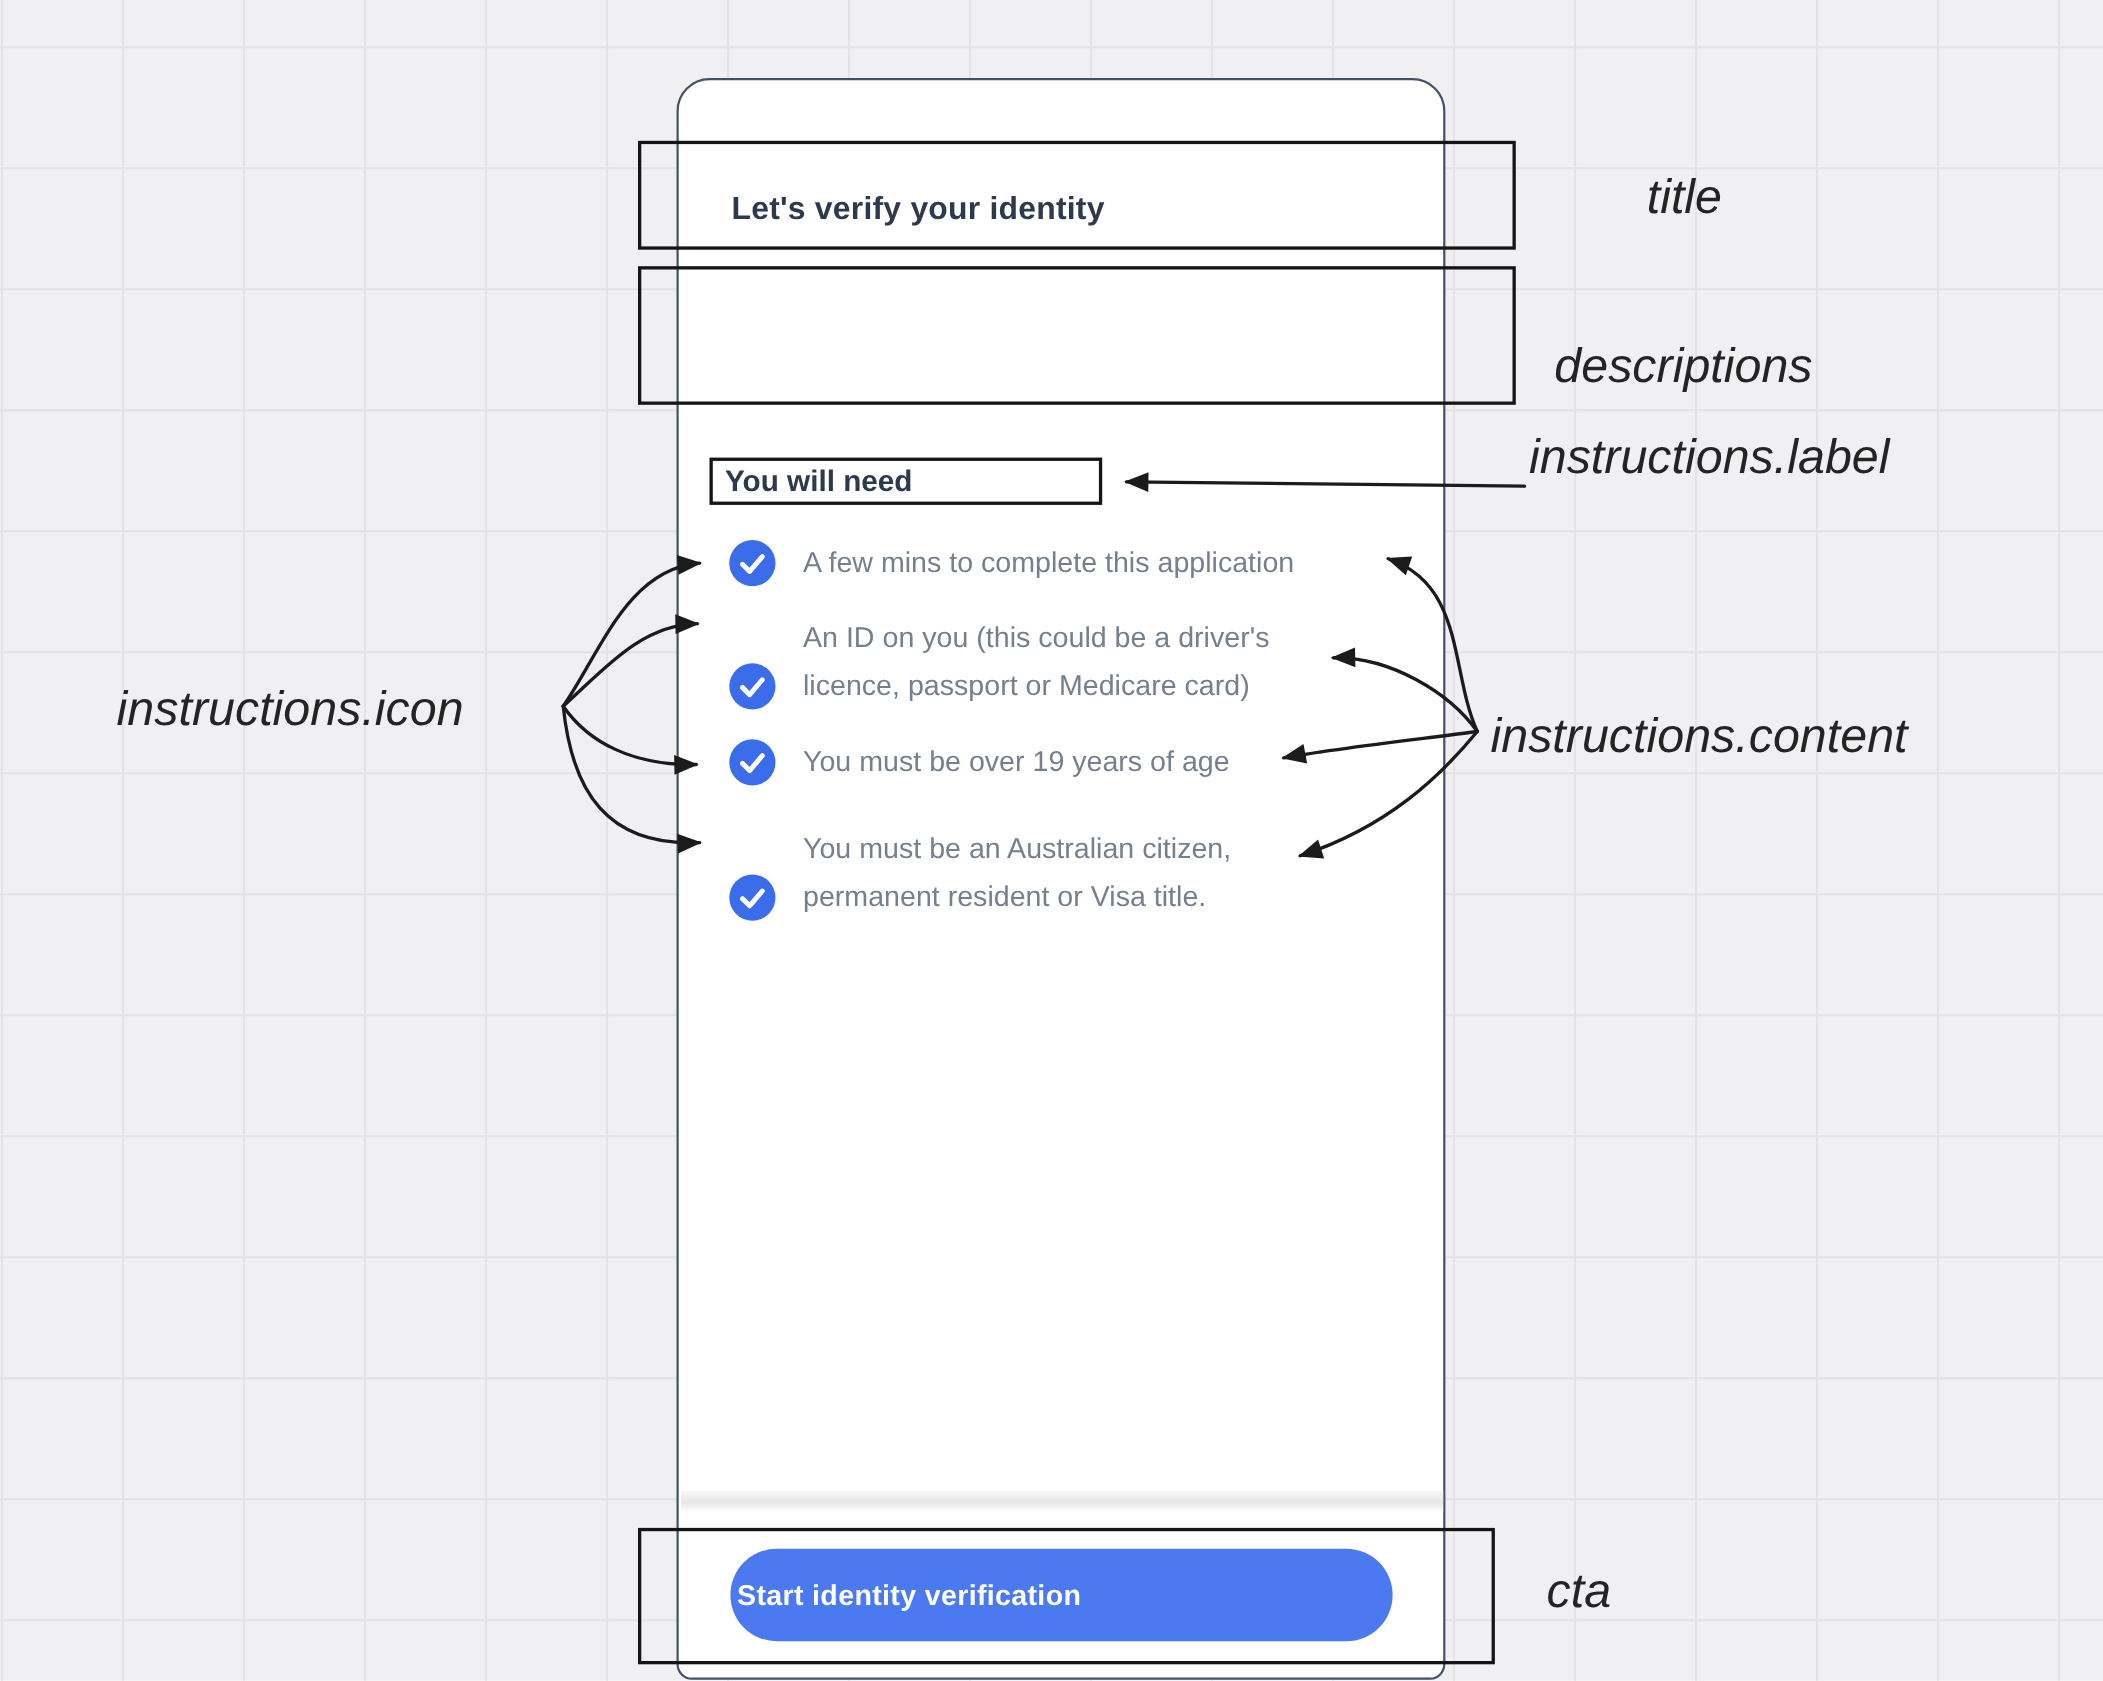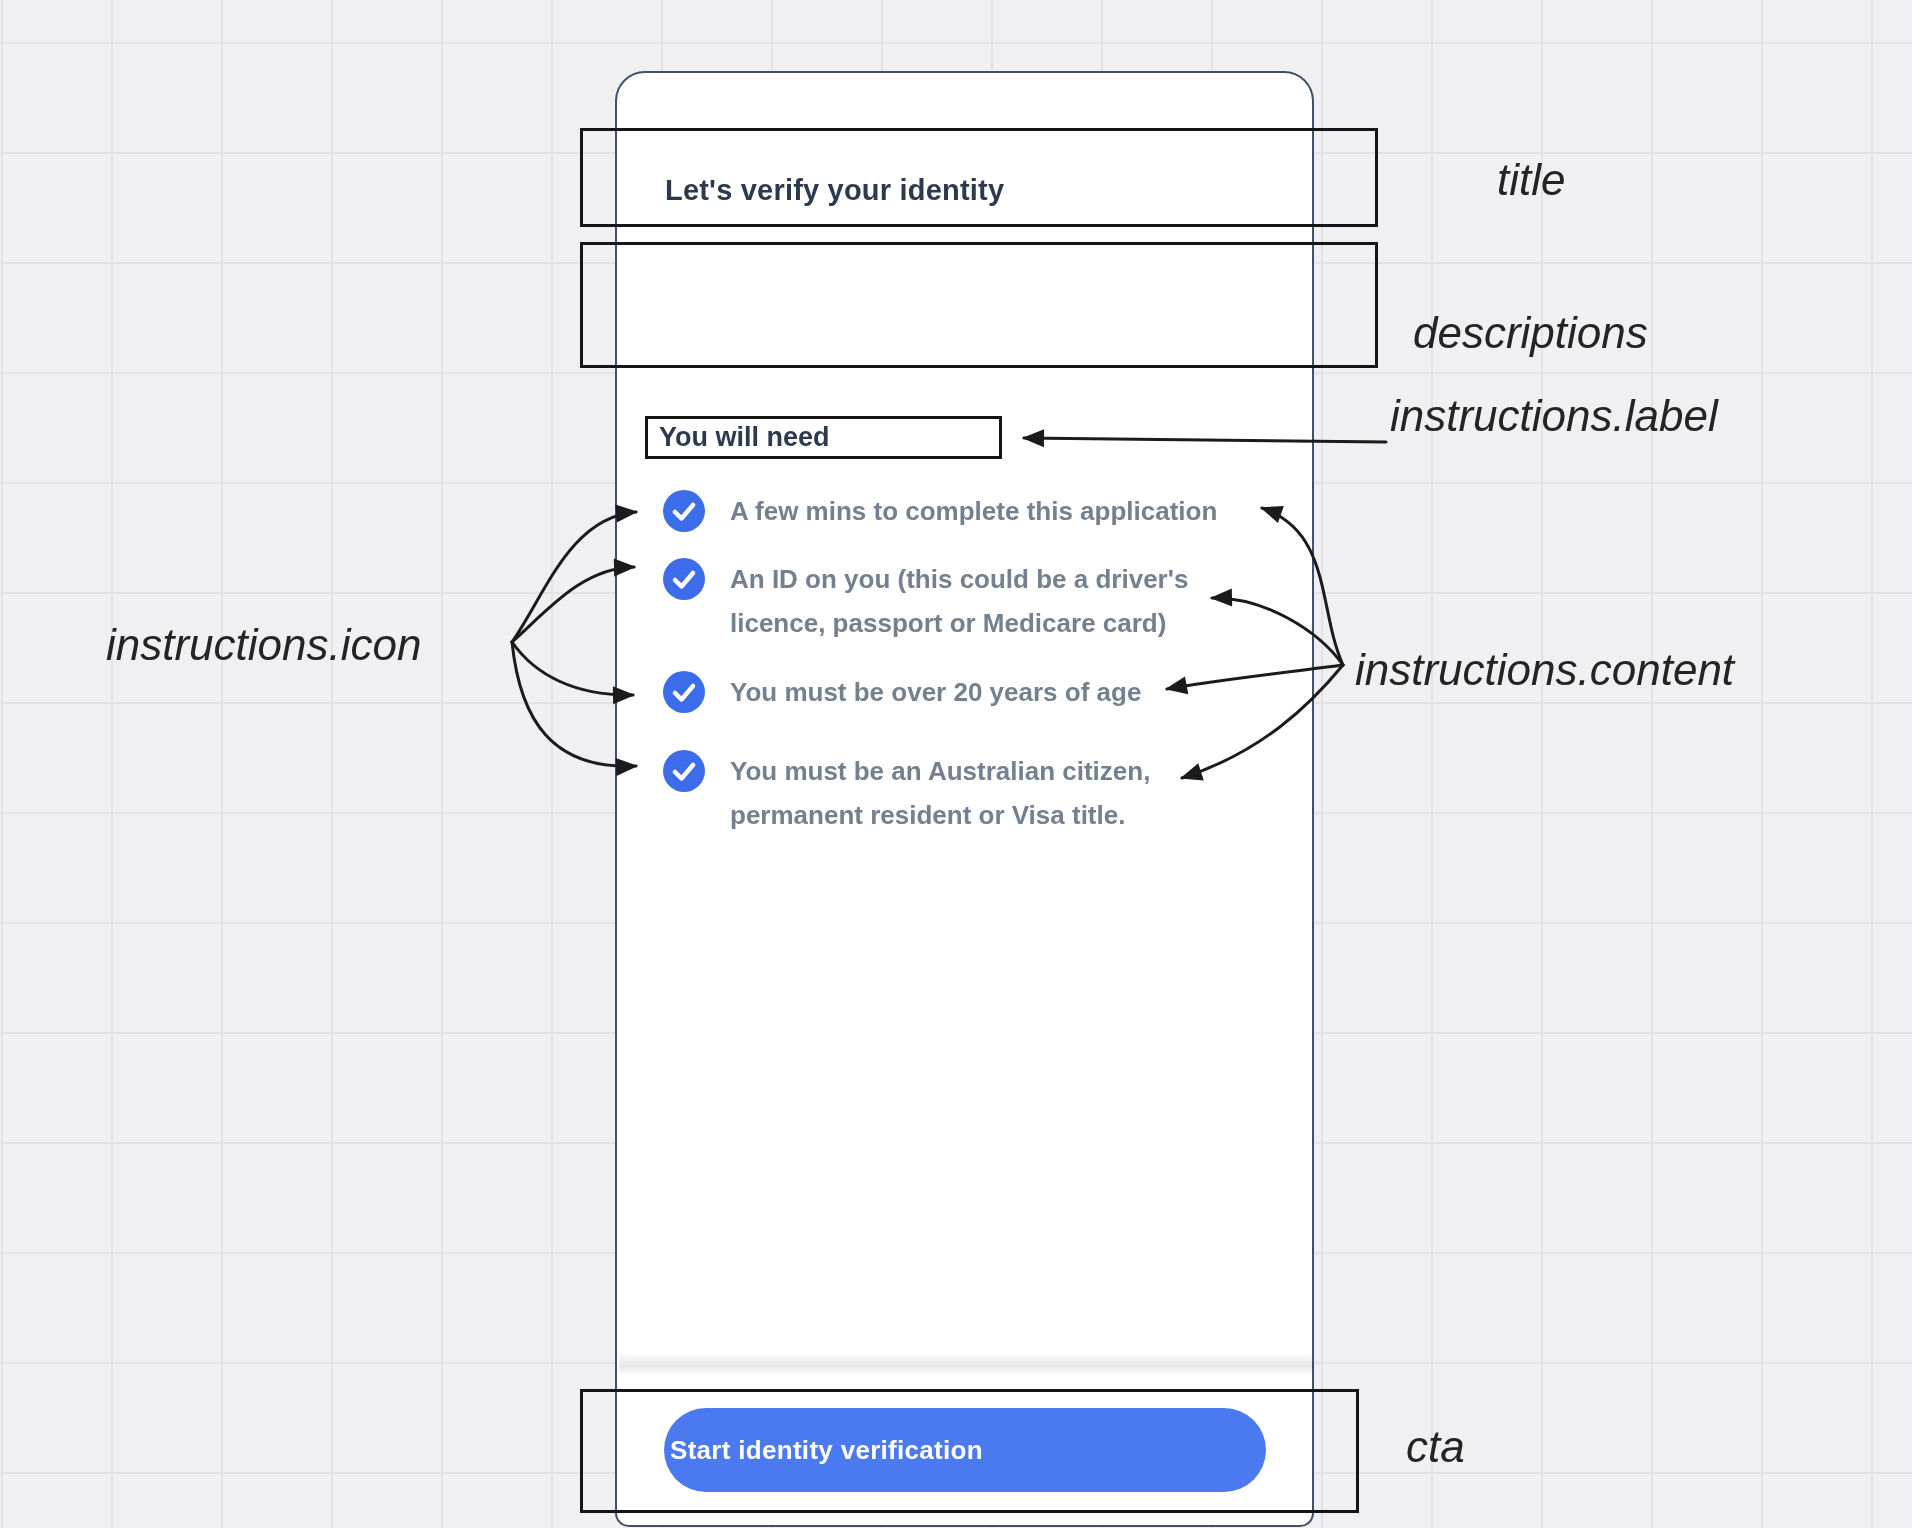--- a/index.html
+++ b/index.html
@@ -39,23 +39,22 @@
     z-index:2;
   }
   .ywn-label{
     left:659px;top:422px;
     font-size:27px;font-weight:700;line-height:30px;
     color:var(--heading,#2d3a4e);
     z-index:2;
   }
   .item{
     left:663px;width:590px;
-    display:flex;align-items:flex-start;
+    display:flex;align-items:flex-end;
     z-index:2;
-    font-weight:bold;
   }
   .item .check-circle{
     flex:0 0 42px;width:42px;height:42px;margin-top:1px;margin-right:25px;
     border-radius:50%;
     background:var(--icon-blue,#3b6ce9);
     display:flex;align-items:center;justify-content:center;
   }
   .item .check-circle svg{display:block;}
   .item .item-text{
     width:500px;
@@ -134,21 +133,21 @@
     </span>
     <span class="item-text">An ID on you (this could be a driver's licence, passport or Medicare card)</span>
   </div>
 
   <div class="abs item row3">
     <span class="check-circle">
       <svg width="42" height="42" viewBox="0 0 42 42">
           <polyline points="12,22 18.5,28.5 30,15" fill="none" stroke="#ffffff" stroke-width="4.5" stroke-linecap="round" stroke-linejoin="round"></polyline>
         </svg>
     </span>
-    <span class="item-text">You must be over 20 years of age</span>
+    <span class="item-text">You must be over 19 years of age</span>
   </div>
 
   <div class="abs item row4">
     <span class="check-circle">
       <svg width="42" height="42" viewBox="0 0 42 42">
           <polyline points="12,22 18.5,28.5 30,15" fill="none" stroke="#ffffff" stroke-width="4.5" stroke-linecap="round" stroke-linejoin="round"></polyline>
         </svg>
     </span>
     <span class="item-text">You must be an Australian citizen, permanent resident or Visa title.</span>
   </div>

